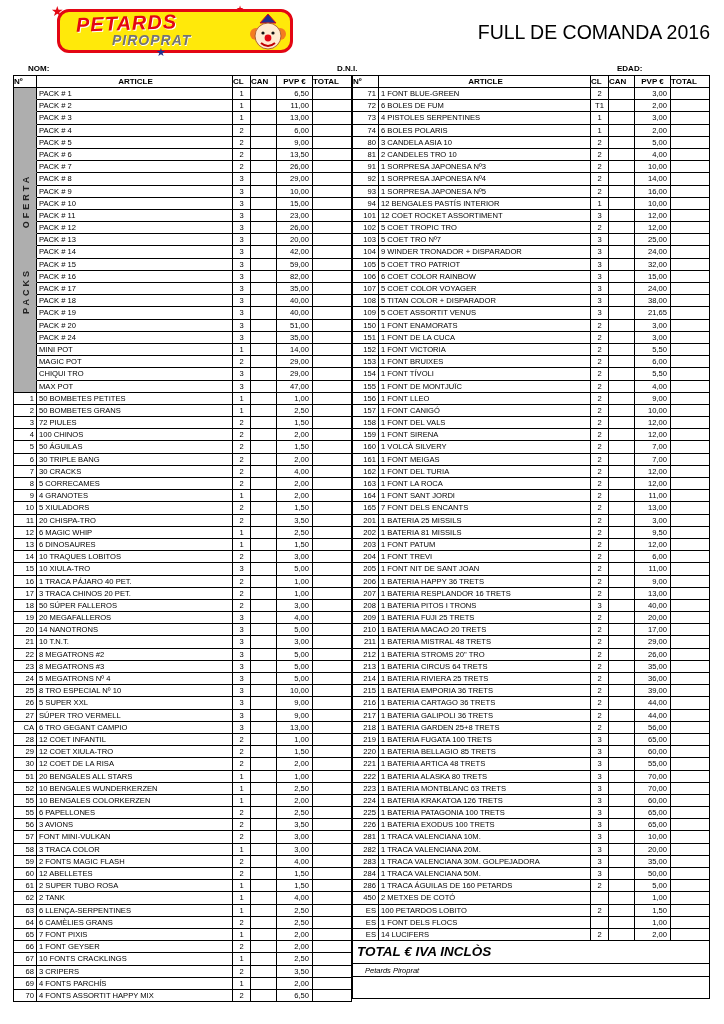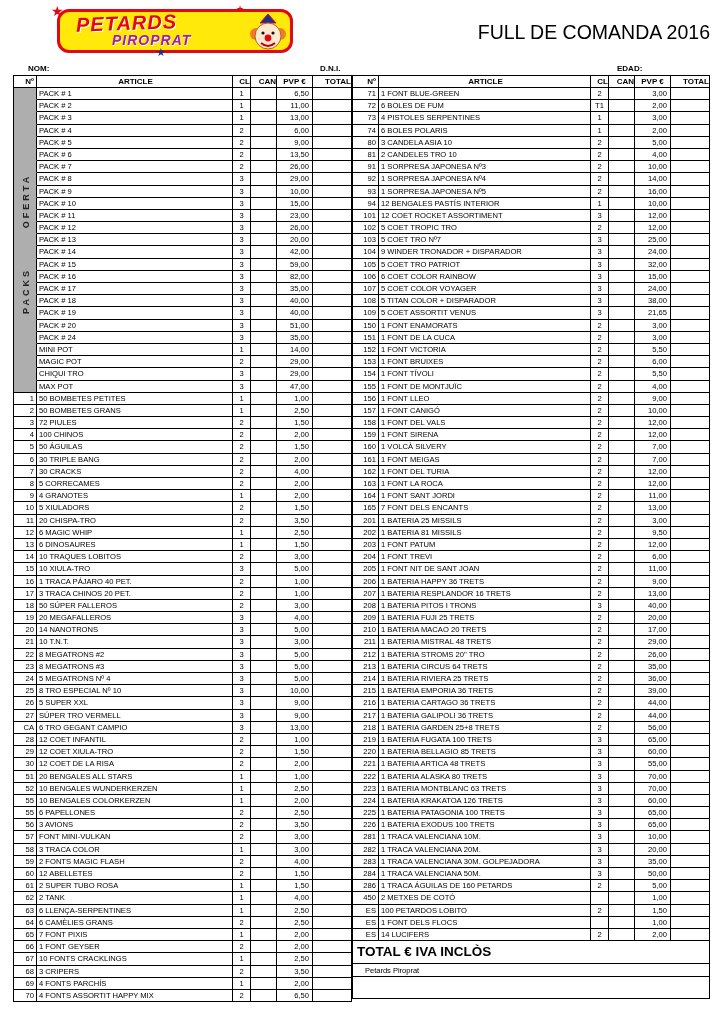--- a/index.html
+++ b/index.html
@@ -3,61 +3,61 @@
 <meta charset="utf-8">
 <style>
   html,body{margin:0;padding:0;background:#fff;}
   body{width:724px;height:1024px;font-family:"Liberation Sans",sans-serif;color:#000;}
   .page{position:relative;width:724px;height:1024px;overflow:hidden;background:#fff;}
 
   
   .topbar{display:flex;align-items:flex-start;box-sizing:border-box;height:60px;padding:9px 14px 0 57px;}
   .logo{position:relative;width:236px;height:44px;background:#FFE90A;border:3px solid #E30613;border-radius:12px;box-sizing:border-box;flex:none;}
   .logo .w1{position:absolute;left:16px;top:0px;font-size:20px;font-weight:bold;font-style:italic;color:#E30613;letter-spacing:1px;text-shadow:1px 1px 0 #fff;transform:rotate(-2deg);white-space:nowrap;}
-  .logo .w2{position:absolute;left:52px;top:20px;font-size:14px;font-weight:bold;font-style:italic;color:#a21caf;letter-spacing:1px;text-shadow:0.5px 0.5px 0 #fff;white-space:nowrap;}
+  .logo .w2{position:absolute;left:52px;top:20px;font-size:14px;font-weight:bold;font-style:italic;color:#737373;letter-spacing:1px;text-shadow:0.5px 0.5px 0 #fff;white-space:nowrap;}
   .logo .star{position:absolute;line-height:1;}
   .logo .star.s1{left:-9px;top:-8px;font-size:14px;color:#E30613;}
   .logo .star.s2{left:96px;bottom:-8px;font-size:11px;color:#20308F;}
   .logo .star.s3{right:46px;top:-7px;font-size:9px;color:#E30613;}
   .logo .clown{position:absolute;right:2px;top:0px;}
   .title{margin-left:auto;margin-top:12px;font-size:19.5px;font-weight:normal;white-space:nowrap;}
 
   
   .formline{position:relative;height:15px;font-size:8px;font-weight:bold;}
   .formline .flabel{position:absolute;bottom:2px;}
   .flabel.nom{left:28px;}
-  .flabel.dni{left:320px;}
+  .flabel.dni{left:337px;}
   .flabel.edad{left:617px;margin-top:9px;}
 
   
   .tables{display:flex;padding:0 14px 0 13px;align-items:flex-start;}
   .tbl{border-left:1px solid #000;border-top:1px solid #000;box-sizing:border-box;background:#fff;}
   .tbl-left{width:339px;position:relative;flex:none;}
   .rightcol{width:358px;flex:none;}
   .tbl-right{width:358px;}
   .thead,.trow{display:grid;}
   .tbl-left .thead,.tbl-left .trow{grid-template-columns:23px 1fr 18px 26px 36px 39px;}
   .tbl-right .thead,.tbl-right .trow{grid-template-columns:26px 1fr 18px 26px 36px 39px;}
   .thead{height:12px;}
   .trow{height:12.19px;}
   .cell{border-right:1px solid #000;border-bottom:1px solid #000;box-sizing:border-box;font-size:7.6px;line-height:11.2px;overflow:hidden;white-space:nowrap;}
-  .thead .cell{font-weight:bold;text-align:right;font-size:8px;line-height:11px;}
+  .thead .cell{font-weight:bold;text-align:left;font-size:8px;line-height:11px;}
   .c0{text-align:right;padding-right:2px;}
   .c1{text-align:left;padding-left:2px;}
   .c2{text-align:center;}
   .c4{text-align:right;padding-right:3px;}
   .trow.pack .c0{background:#AEAEAE;border-bottom-color:#AEAEAE;}
   .trow.pack.pack-last .c0{border-bottom-color:#000;}
 
   .vlabel{position:absolute;width:100px;height:10px;line-height:10px;left:-38.5px;text-align:center;transform:rotate(-90deg);font-weight:bold;font-size:9px;letter-spacing:3px;color:#222;}
   .vlabel.top{top:120px;}
   .vlabel.bottom{top:210px;}
 
   
-  .footerbox{width:358px;box-sizing:border-box;border:1.5px solid #000;border-top:none;background:#fff;}
+  .footerbox{width:358px;box-sizing:border-box;border:1.5px solid #000;border-top:none;background:#fff;font-style:italic;}
   .fb-total{height:23px;box-sizing:border-box;border-bottom:1px solid #000;font-size:13.5px;font-weight:bold;padding:3px 0 0 4px;}
   .fb-line{height:13px;box-sizing:border-box;border-bottom:1px solid #000;font-size:7.5px;padding:2px 0 0 12px;}
   .fb-space{height:21px;}
 </style>
 </head>
 <body>
 
 <div class="page">
 
   <div class="topbar">

